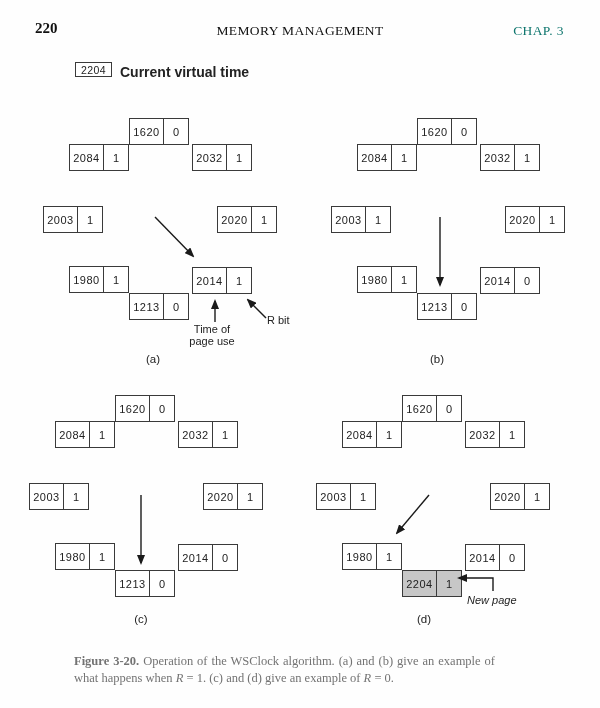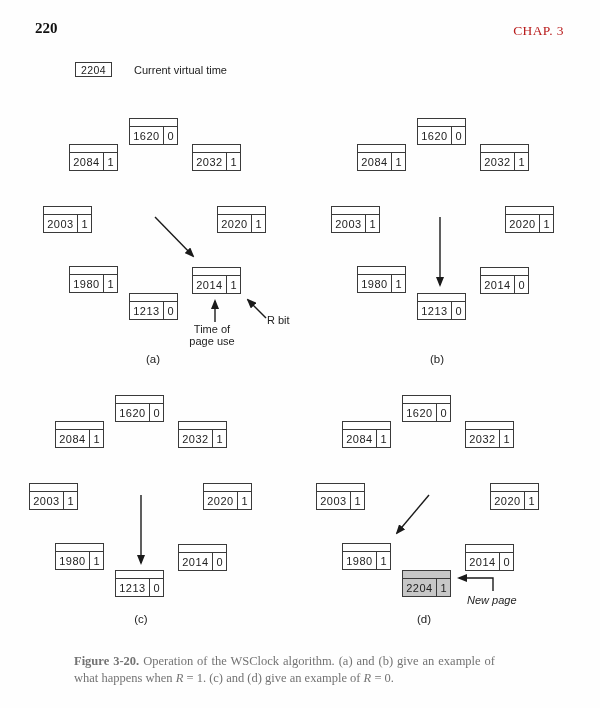--- a/index.html
+++ b/index.html
@@ -8,32 +8,32 @@
     font-family:"Liberation Sans",sans-serif;
   }
   .page{position:relative;width:600px;height:708px;background:#fefefe;color:#1a1a1a;}
 
   
   .hdr-pagenum{position:absolute;left:35px;top:20px;
     font:bold 15px "Liberation Serif",serif;color:#111;}
   .hdr-title{position:absolute;left:0;right:0;top:23px;text-align:center;
     font:13.5px "Liberation Serif",serif;letter-spacing:.4px;color:#111;}
   .hdr-chap{position:absolute;right:36px;top:23px;
-    font:13.5px "Liberation Serif",serif;letter-spacing:.4px;color:#b91c1c;}
+    font:13.5px "Liberation Serif",serif;letter-spacing:.4px;color:#0f766e;}
 
   
   .legend-box{position:absolute;left:75px;top:62px;width:37px;height:15px;
     box-sizing:border-box;border:1.4px solid #3a3a3a;background:#fff;
     display:flex;align-items:center;justify-content:center;
     font-size:10.5px;letter-spacing:.4px;color:#222;}
-  .legend-label{position:absolute;left:134px;top:64px;font-size:11px;color:#222;}
+  .legend-label{position:absolute;left:120px;top:64px;font-size:14px;color:#222;font-weight:bold;}
 
   
-  .page-box{position:absolute;width:49px;height:27px;box-sizing:border-box;
-    border:1.4px solid #3a3a3a;background:#fff;display:flex;flex-direction:column;}
+  .page-box{position:absolute;width:60px;height:27px;box-sizing:border-box;
+    border:1.4px solid #3a3a3a;background:#fff;display:flex;flex-direction:row;}
   .page-box.shaded{background:#c7c7c7;}
   .box-top{height:7px;border-bottom:1.4px solid #3a3a3a;}
   .box-bottom{flex:1;display:flex;align-items:stretch;}
   .box-bottom .t{width:33px;border-right:1.4px solid #3a3a3a;
     display:flex;align-items:center;justify-content:center;
     font-size:11px;letter-spacing:.5px;color:#222;}
   .box-bottom .r{flex:1;display:flex;align-items:center;justify-content:center;
     font-size:11px;color:#222;}
 
   .diagram-label{position:absolute;transform:translateX(-50%);
@@ -52,20 +52,21 @@
     text-align:justify;color:#737373;}
   .caption .b{font-weight:bold;}
   .caption .i{font-style:italic;}
 </style>
 </head>
 <body>
 
 <div class="page">
 
   <div class="hdr-pagenum">220</div>
+  <div class="hdr-title">MEMORY MANAGEMENT</div>
   <div class="hdr-chap">CHAP. 3</div>
 
   <div class="legend-box">2204</div>
   <div class="legend-label">Current virtual time</div>
 
   <div id="diagram-layer">
       <div class="page-box" style="left: 129px; top: 118px;">
         <div class="box-top"></div>
         <div class="box-bottom">
           <span class="t">1620</span>

